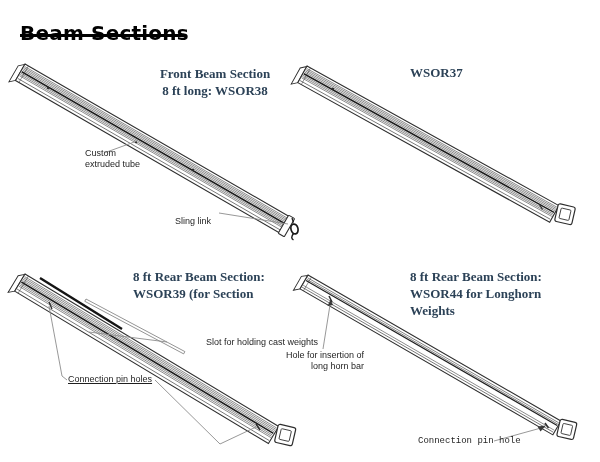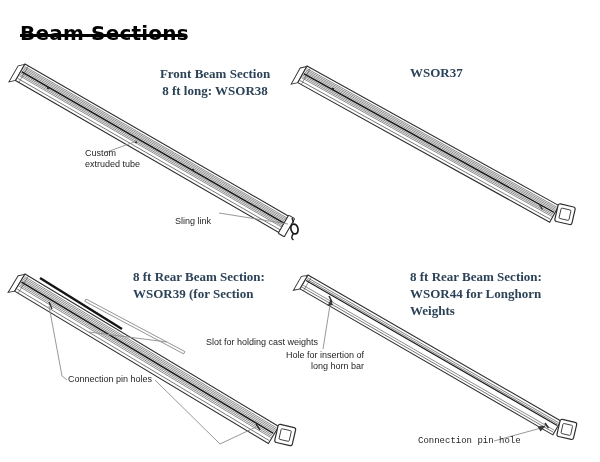--- a/index.html
+++ b/index.html
@@ -14,21 +14,21 @@
   .beam-label div{white-space:nowrap;}
   .lbl-front{left:129px;top:65px;width:172px;text-align:center;}
   .lbl-mid{left:410px;top:64px;}
   .lbl-rear-saddle{left:133px;top:268px;}
   .lbl-rear-longhorn{left:410px;top:268px;}
   .callout{font-family:"Liberation Sans",sans-serif;font-size:9px;line-height:10.5px;
        color:#1f1f1f;}
   .co-custom{left:63px;top:148px;width:64px;margin-left:22px;}
   .co-sling{left:175px;top:216px;white-space:nowrap;}
   .co-slot{left:170px;top:337px;white-space:nowrap;margin-left:36px;}
-  .co-pinholes{left:68px;top:374px;white-space:nowrap;}
+  .co-pinholes{left:68px;top:374px;white-space:nowrap;text-decoration:underline;}
   .co-hole{left:284px;top:350px;width:80px;text-align:right;}
   .co-pinhole{left:418px;top:436px;white-space:nowrap;font-family:Liberation Mono, monospace;}
   svg{position:absolute;left:0;top:0;}
   svg line,svg rect,svg path,svg ellipse{vector-effect:non-scaling-stroke;}
 </style>
 </head>
 <body>
 
 <svg width="600" height="462" viewBox="0 0 600 462">
 

